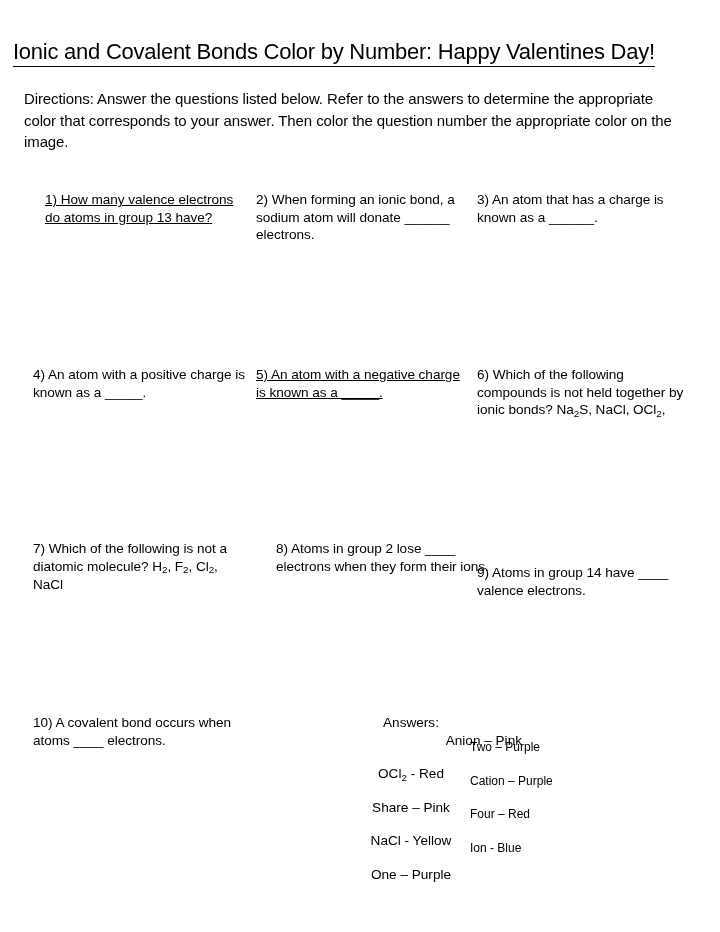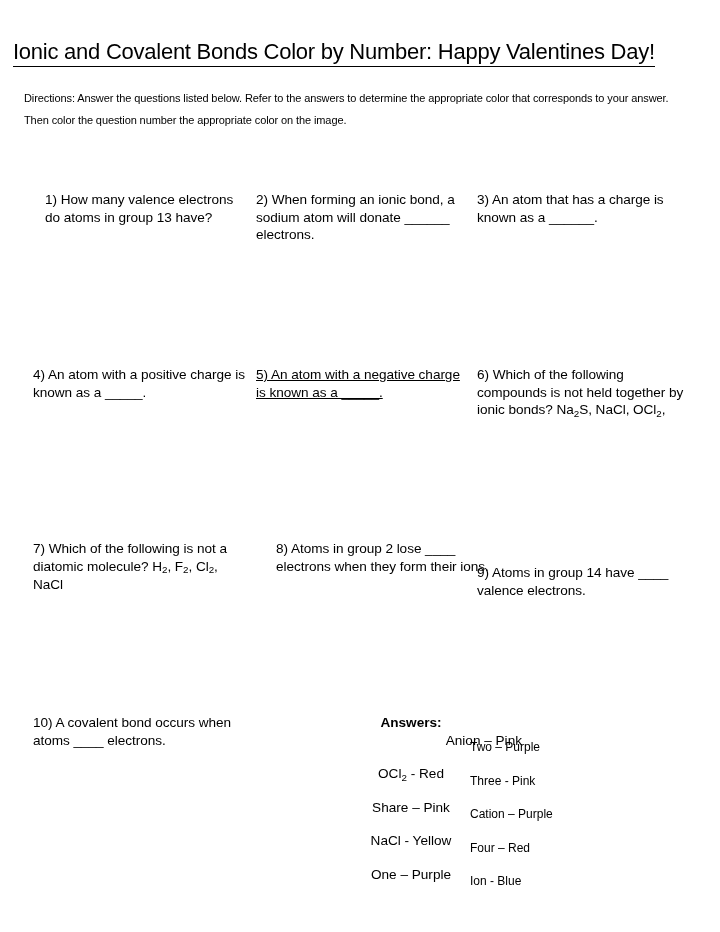--- a/index.html
+++ b/index.html
@@ -37,35 +37,35 @@
     padding-bottom: 1px;
     width: auto;
   }
 
   
   .directions {
     position: absolute;
     left: 24px;
     top: 88px;
     width: 660px;
-    font-size: 11px;
+    font-size: 15px;
     line-height: 21.5px;
     letter-spacing: -0.1px;
   }
 
   
   .q {
     position: absolute;
     font-size: 13.6px;
     line-height: 17.6px;
     letter-spacing: -0.05px;
   }
 
   
-  #q1 { left: 45px;  top: 191px; width: 205px; }
+  #q1 { left: 45px;  top: 191px; width: 205px; text-decoration: underline; }
   #q2 { left: 256px; top: 191px; width: 210px; }
   #q3 { left: 477px; top: 191px; width: 225px; }
 
   
   #q4 { left: 33px;  top: 366px; width: 215px; }
   #q5 { left: 256px; top: 366px; width: 215px; text-decoration: underline; }
   #q6 { left: 477px; top: 366px; width: 215px; }
 
   
   #q7 { left: 33px;  top: 540px; width: 215px; }
@@ -96,21 +96,21 @@
     position: absolute;
     left: 470px;
     top: 731px;
     width: 214px;
     text-align: left;
     font-size: 12px;
     line-height: 17.6px;
     margin-top: 8px;
   }
   .answers-heading {
-    font-weight: bold;
+    font-weight: normal;
     display: block;
     margin-bottom: 0px;
   }
   .answer-item {
     display: block;
     height: 33.5px;
   }
   .answer-item.first { height: 33.5px; text-align: right; }
   .answers-col-right .answer-item { height: 33.5px; }
 </style>
@@ -147,19 +147,18 @@
     <span class="answers-heading">Answers:</span>
     <span class="answer-item first">Anion – Pink</span>
     <span class="answer-item">OCl<sub>2</sub> - Red</span>
     <span class="answer-item">Share – Pink</span>
     <span class="answer-item">NaCl - Yellow</span>
     <span class="answer-item">One – Purple</span>
   </div>
 
   <div class="answers-col-right">
     <span class="answer-item">Two – Purple</span>
-    <span class="answer-item">Three - Pink</span>
     <span class="answer-item">Cation – Purple</span>
     <span class="answer-item">Four – Red</span>
     <span class="answer-item">Ion - Blue</span>
   </div>
 
 </div>
 
 </body></html>

